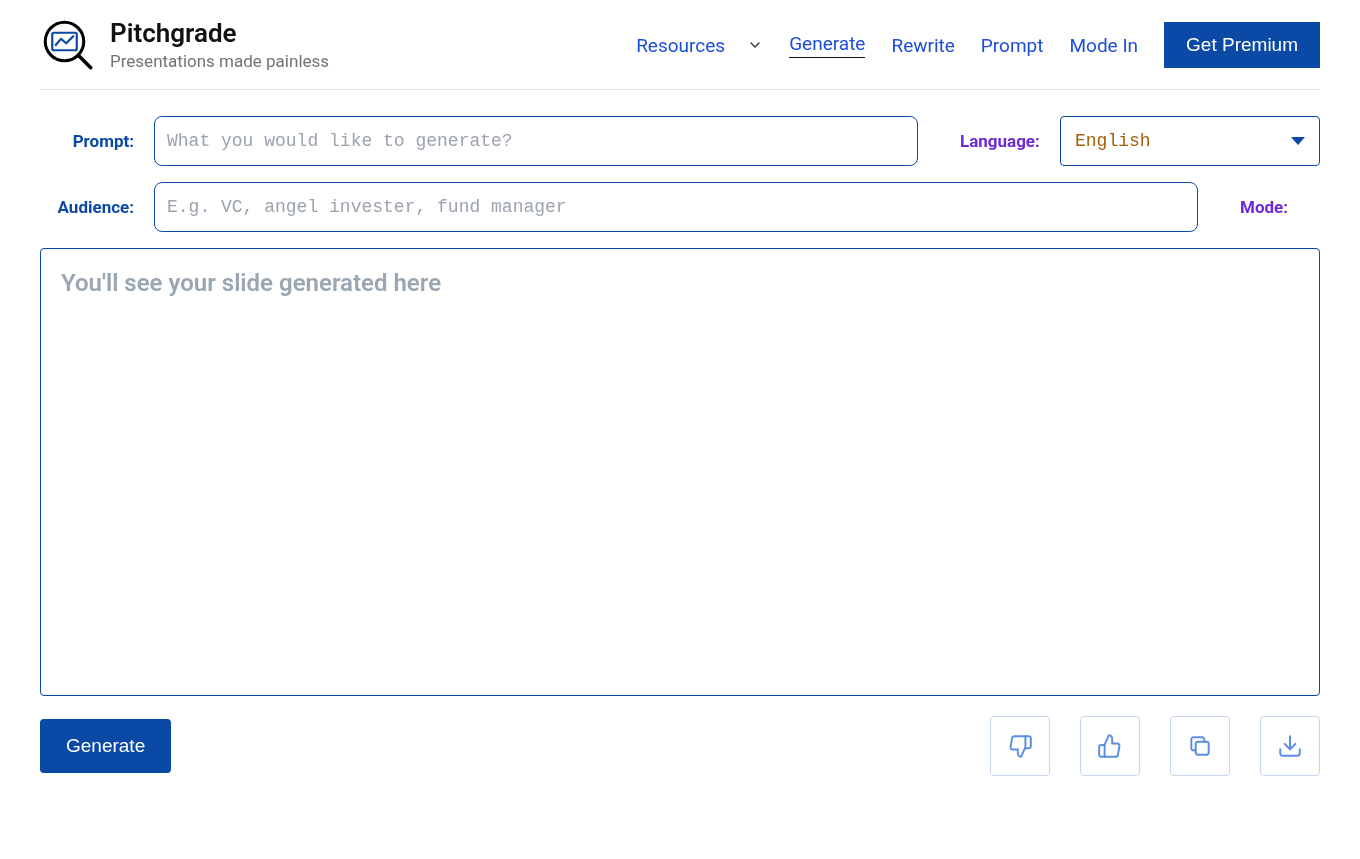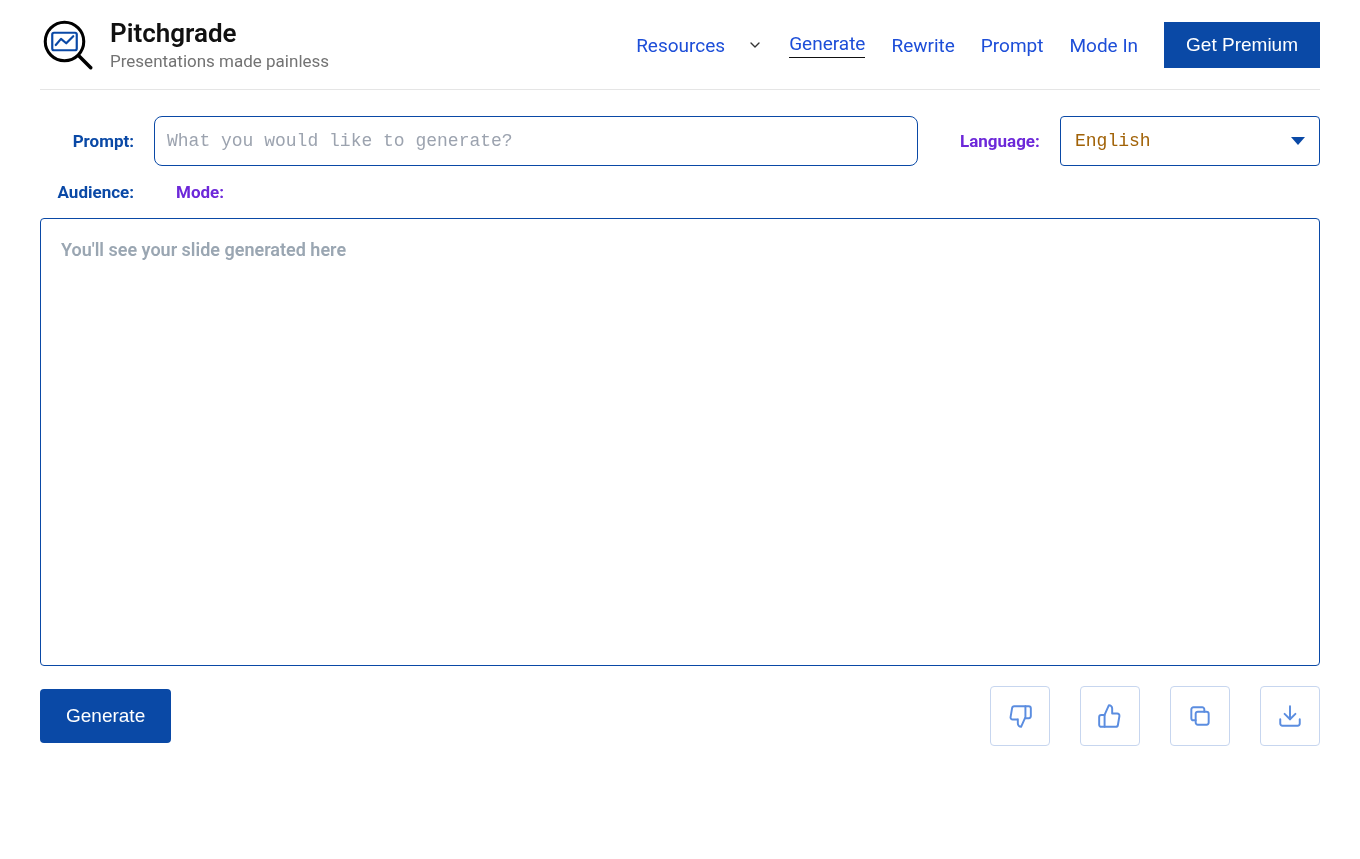--- a/index.html
+++ b/index.html
@@ -136,21 +136,21 @@
   .output-box {
     border: 1.5px solid #0a49a6;
     border-radius: 4px;
     min-height: 448px;
     padding: 20px;
     margin-bottom: 20px;
   }
   .output-placeholder {
     color: #9aa6b2;
     font-weight: 600;
-    font-size: 18px;
+    font-size: 24px;
   }
 
   .actions {
     display: flex;
     align-items: center;
     justify-content: space-between;
     padding-bottom: 30px;
   }
   .btn-generate {
     background: #0a49a6;
@@ -229,20 +229,21 @@
       <input class="text-input caret" type="text" autofocus="" placeholder="What you would like to generate?" style="">
       <div class="label-narrow">Language:</div>
       <div class="select">
         <span>English</span>
         <span class="triangle"></span>
       </div>
     </div>
 
     <div class="form-row">
       <div class="label">Audience:</div>
+      <input class="text-input" type="text" placeholder="E.g. VC, angel invester, fund manager" style="">
       <div class="label-narrow">Mode:</div>
     </div>
 
     <div class="output-box">
       <div class="output-placeholder">You'll see your slide generated here</div>
     </div>
 
     <div class="actions">
       <button class="btn-generate">Generate</button>
 

